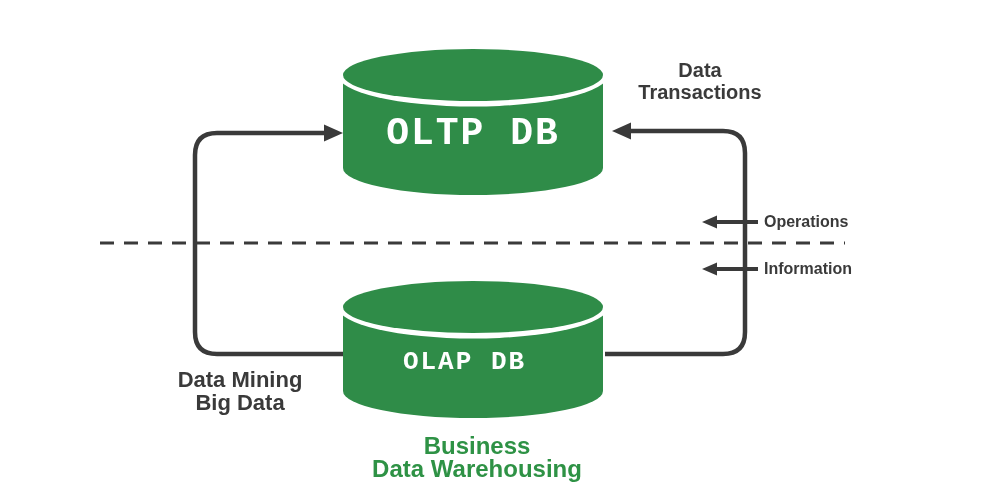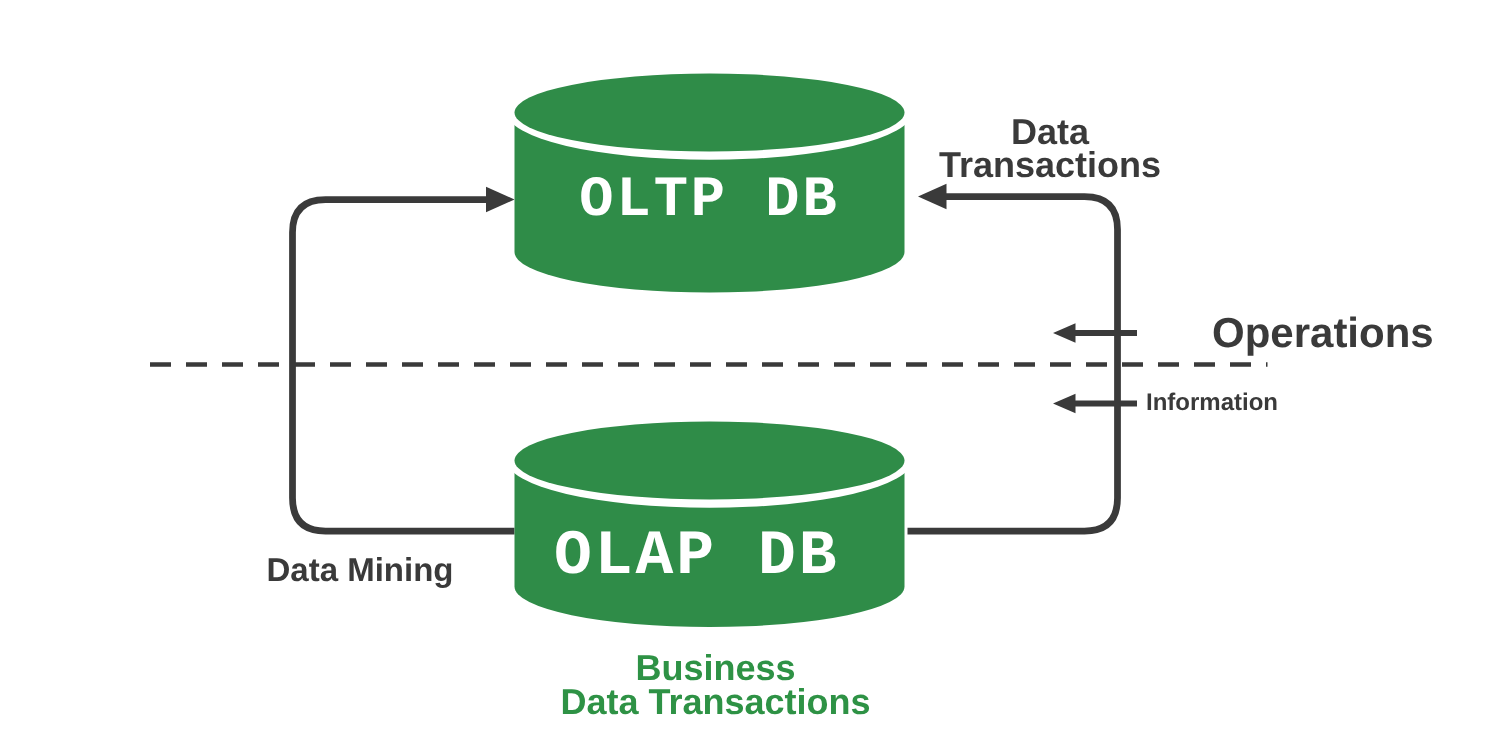--- a/index.html
+++ b/index.html
@@ -60,29 +60,29 @@
   .business-processes {
     left: 293px; top: 14px; width: 360px;
     font-size: 22px; letter-spacing: 0.5px;
   }
   .oltp-label {
     left: 343px; top: 112px; width: 260px;
     font-size: 38px; letter-spacing: 2px;
   }
   .olap-label {
     left: 343px; top: 347px; width: 243px;
-    font-size: 42px; letter-spacing: 2px;
+    font-size: 26px; letter-spacing: 2px;
   }
   .data-transactions {
-    left: 605px; top: 78px; width: 190px;
-    font-size: 24px; line-height: 22px;
+    left: 605px; top: 59px; width: 190px;
+    font-size: 20px; line-height: 22px;
   }
   .operations-label {
-    left: 808px; top: 210px;
-    font-size: 28px; line-height: 24px; text-align: right;
+    left: 764px; top: 210px;
+    font-size: 16px; line-height: 24px; text-align: right;
   }
   .information-label {
     left: 764px; top: 257px;
     font-size: 16px; line-height: 24px; text-align: left;
   }
   .olap-outputs {
     left: 120px; top: 368px; width: 240px;
     font-size: 22px; line-height: 23px;
   }
   .data-warehousing {
@@ -134,20 +134,21 @@
   </div>
 
   <div class="label operations-label">Operations</div>
 
   <div class="label information-label">Information</div>
 
   <div class="label label-white olap-label">OLAP DB</div>
 
   <div class="label olap-outputs">
     <span>Data Mining</span>
+    <span>Big Data</span>
   </div>
 
   <div class="label label-green data-warehousing">
     <span>Business</span>
-    <span>Data Transactions</span>
+    <span>Data Warehousing</span>
   </div>
 
 </div>
 
 </body></html>

